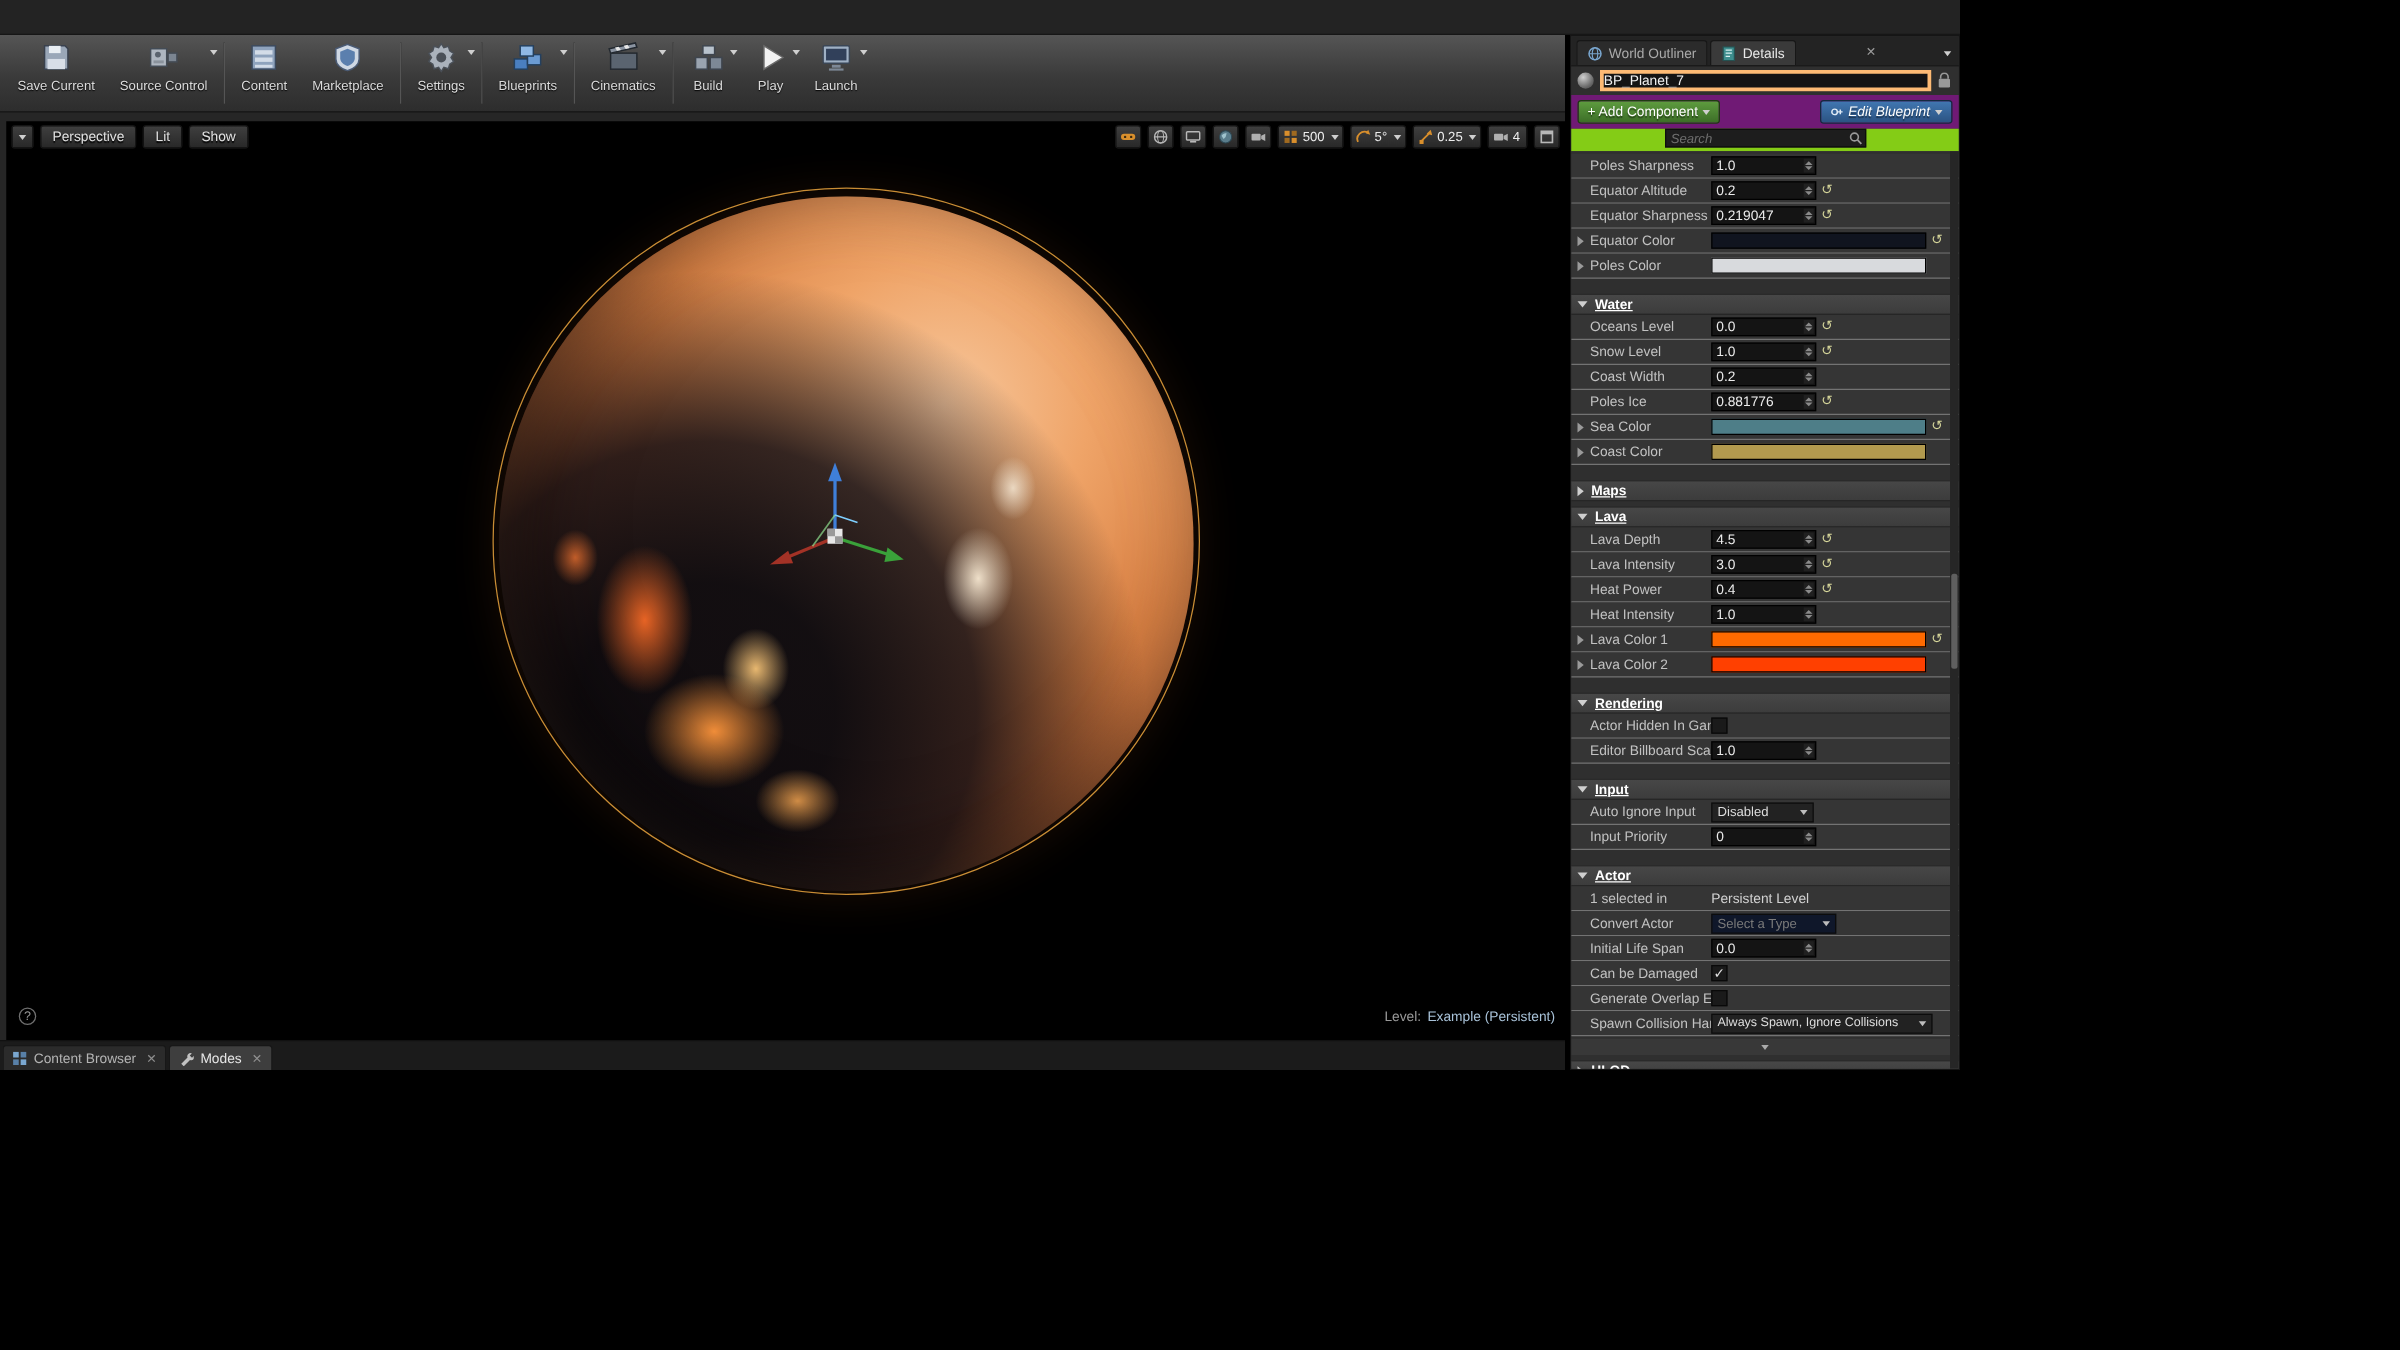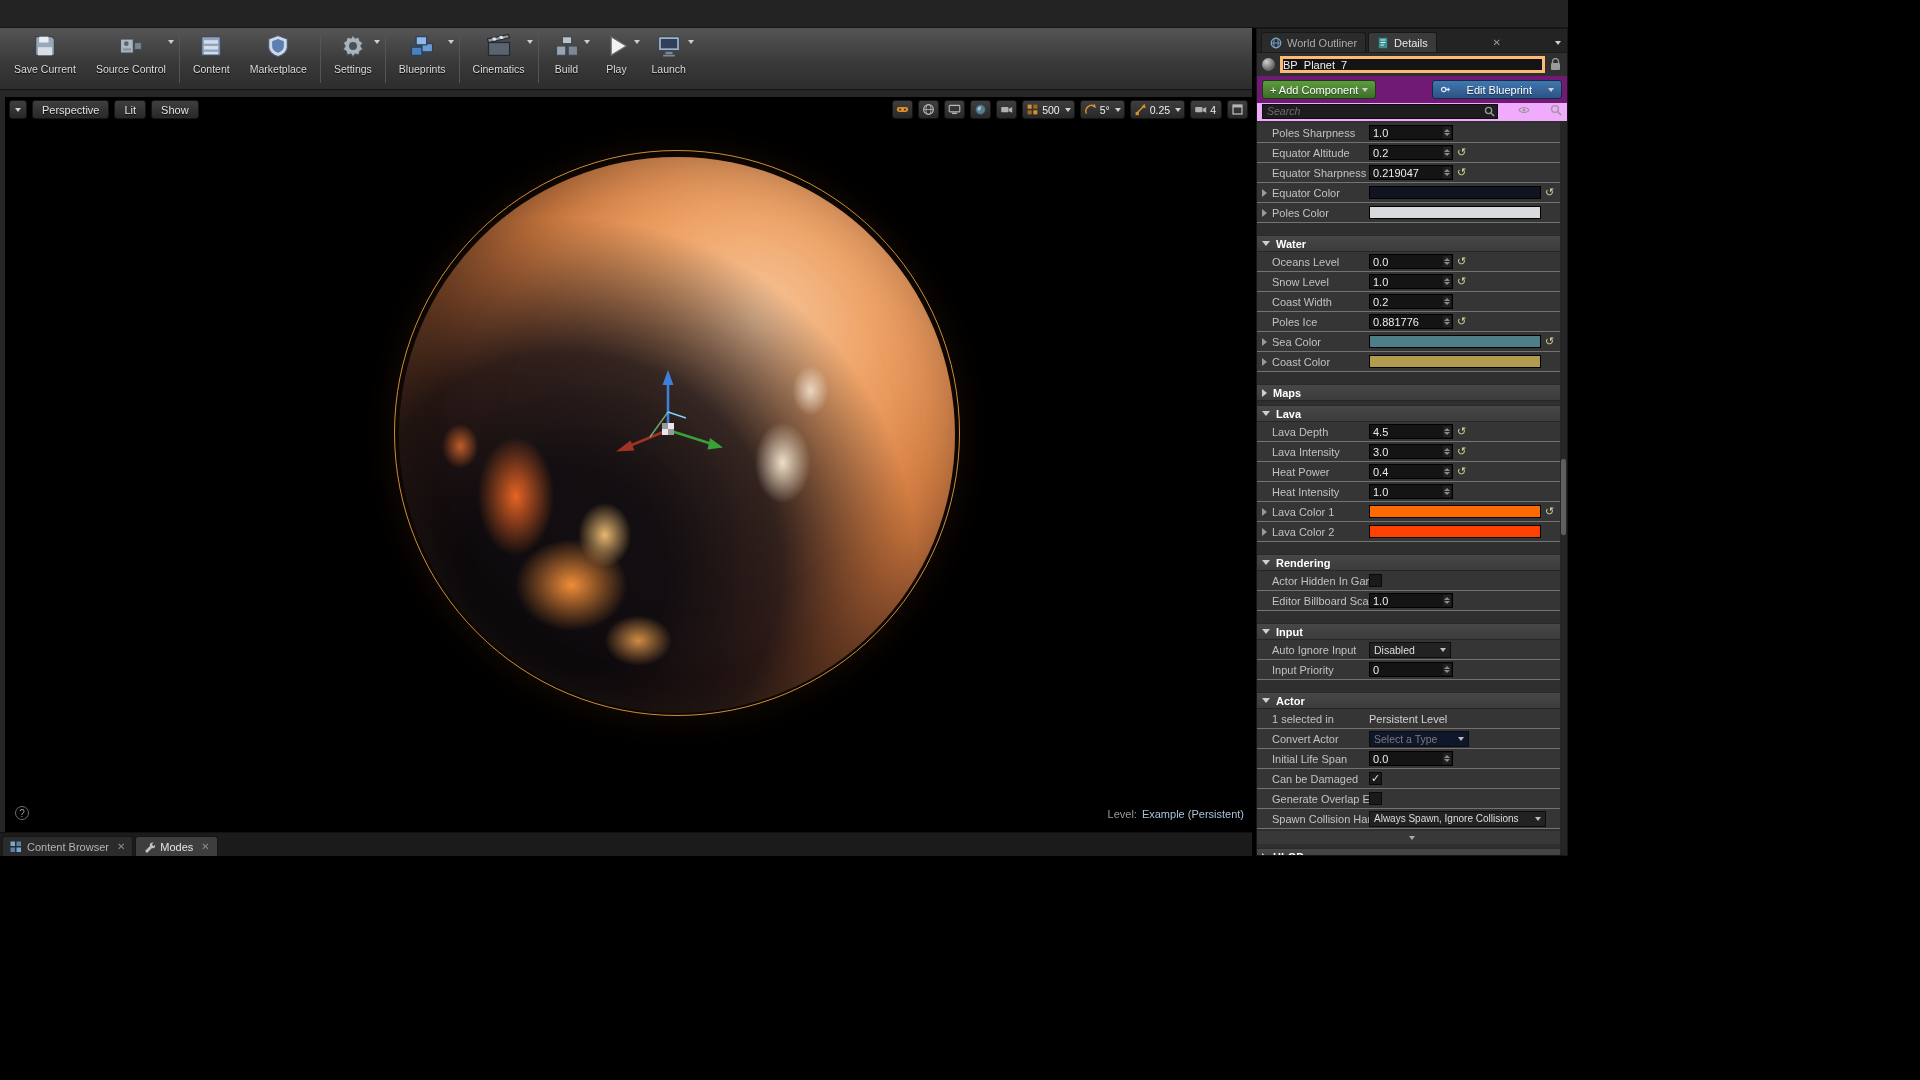--- a/index.html
+++ b/index.html
@@ -68,23 +68,23 @@
   .dtab svg { width:12px; height:12px; }
   .dtab-close { position:absolute; right:66px; bottom:4px; color:#9a9a9a; font-size:10px; }
   .dtab-close::before { content:"\2715"; }
   .dtab-opts { position:absolute; right:6px; bottom:7px; }
 
   .namerow { height:23px; display:flex; align-items:center; gap:5px; padding:0 6px 0 5px; background:#2f2f2f; }
   .sphere-ico { width:13px; height:13px; border-radius:50%; background:radial-gradient(circle at 35% 30%, #cfcfcf, #6f6f6f 60%, #3c3c3c); flex:none; }
   .namefield { flex:1; height:17px; background:#141414; border:3px solid #fdba74; color:#f0f0f0; font-size:11px; padding:0 0; font-family:"Liberation Sans", sans-serif; }
   .btnrow { height:27px; display:flex; align-items:center; justify-content:space-between; padding:0 5px; background:#701a75; }
   .greenbtn { height:19px; display:inline-flex; align-items:center; gap:4px; padding:0 7px; background:linear-gradient(#5e9c3f,#3c6e27); border:1px solid #1e3a12; border-radius:3px; color:#fff; font-size:11px; text-shadow:0 1px 1px rgba(0,0,0,0.5); }
-  .bluebtn { height:19px; display:inline-flex; align-items:center; gap:16px; padding:0 7px; background:linear-gradient(#4177b2,#2b5382); border:1px solid #15293f; border-radius:3px; color:#fff; font-size:11px; text-shadow:0 1px 1px rgba(0,0,0,0.5); }
+  .bluebtn { height:19px; display:inline-flex; align-items:center; gap:4px; padding:0 7px; background:linear-gradient(#4177b2,#2b5382); border:1px solid #15293f; border-radius:3px; color:#fff; font-size:11px; text-shadow:0 1px 1px rgba(0,0,0,0.5);font-style:italic; }
   .bluebtn svg { width:11px; height:11px; }
-  .searchrow { height:18px; display:flex; align-items:center; gap:20px; padding:0 5px 2px; background:#f0abfc; }
+  .searchrow { height:18px; display:flex; align-items:center; gap:20px; padding:0 5px 2px; background:#84cc16;flex-direction:column; }
   .searchbox { flex:1; position:relative; }
   .searchbox input { width:100%; height:15px; background:#1d1d1d; border:1px solid #0d0d0d; color:#bdbdbd; font-style:italic; font-size:10.5px; padding:0 18px 0 4px; font-family:"Liberation Sans", sans-serif; }
   .searchbox input::placeholder { color:#6e6e6e; }
   .searchbox svg { position:absolute; right:3px; top:2px; width:11px; height:11px; }
   .sideico svg { width:12px; height:12px; }
 
   .proplist { flex:1; position:relative; background:#2f2f2f; overflow:hidden; padding-top:2px; }
   .prow { display:grid; grid-template-columns:13px 97px 1fr; align-items:center; height:20px; padding:0 10px 0 2px; background:#353535; border-bottom:1px solid #737373; }
   .pexp { width:0; height:0; margin-left:3px; }
   .pexp.show { border-top:4px solid transparent; border-bottom:4px solid transparent; border-left:5px solid #9a9a9a; }
@@ -98,21 +98,21 @@
   .revert::before { content:"\21BA"; }
   .cbar { width:172px; height:13px; border:1px solid #000; }
   .checkbox { width:13px; height:13px; background:#1a1a1a; border:1px solid #090909; display:flex; align-items:center; justify-content:center; color:transparent; font-size:11px; }
   .checkbox.checked { color:#e0e0e0; }
   .checkbox.checked::before { content:"\2713"; }
   .dd { height:16px; background:#222222; border:1px solid #0c0c0c; color:#dedede; display:inline-flex; align-items:center; justify-content:space-between; gap:5px; padding:0 4px; font-size:10.5px; }
   .dd .caret-down { border-top-color:#bdbdbd; }
   .dd.disabled { color:#7a7a7a; background:#0f172a; }
   .ptext { color:#d2d2d2; font-size:11px; }
 
-  .sheader { height:17px; margin-top:12px; background:linear-gradient(#474747,#3c3c3c); border-top:1px solid #2a2a2a; border-bottom:1px solid #262626; display:flex; align-items:center; gap:6px; padding-left:5px; font-weight:bold; color:#fff; font-size:11px; }
+  .sheader { height:17px; margin-top:12px; background:linear-gradient(#474747,#3c3c3c); border-top:1px solid #2a2a2a; border-bottom:1px solid #262626; display:flex; align-items:center; gap:6px; padding-left:5px; font-weight:bold; color:#fff; font-size:11px;text-decoration:underline; }
   .sheader.tight { margin-top:4px; }
   .stri-open { width:0; height:0; border-left:4px solid transparent; border-right:4px solid transparent; border-top:5px solid #cfcfcf; }
   .stri-closed { width:0; height:0; border-top:4px solid transparent; border-bottom:4px solid transparent; border-left:5px solid #cfcfcf; }
   .moreexp { height:13px; margin-top:2px; background:#383838; display:flex; align-items:center; justify-content:center; }
   .moreexp .caret-down { border-top-color:#aaa; }
 
   .vscroll-track { position:absolute; right:0; top:0; bottom:0; width:7px; background:#262626; }
   .vscroll-thumb { position:absolute; right:1px; top:338px; width:5px; height:76px; background:#5f5f5f; border-radius:2px; }
 </style>
 </head>

